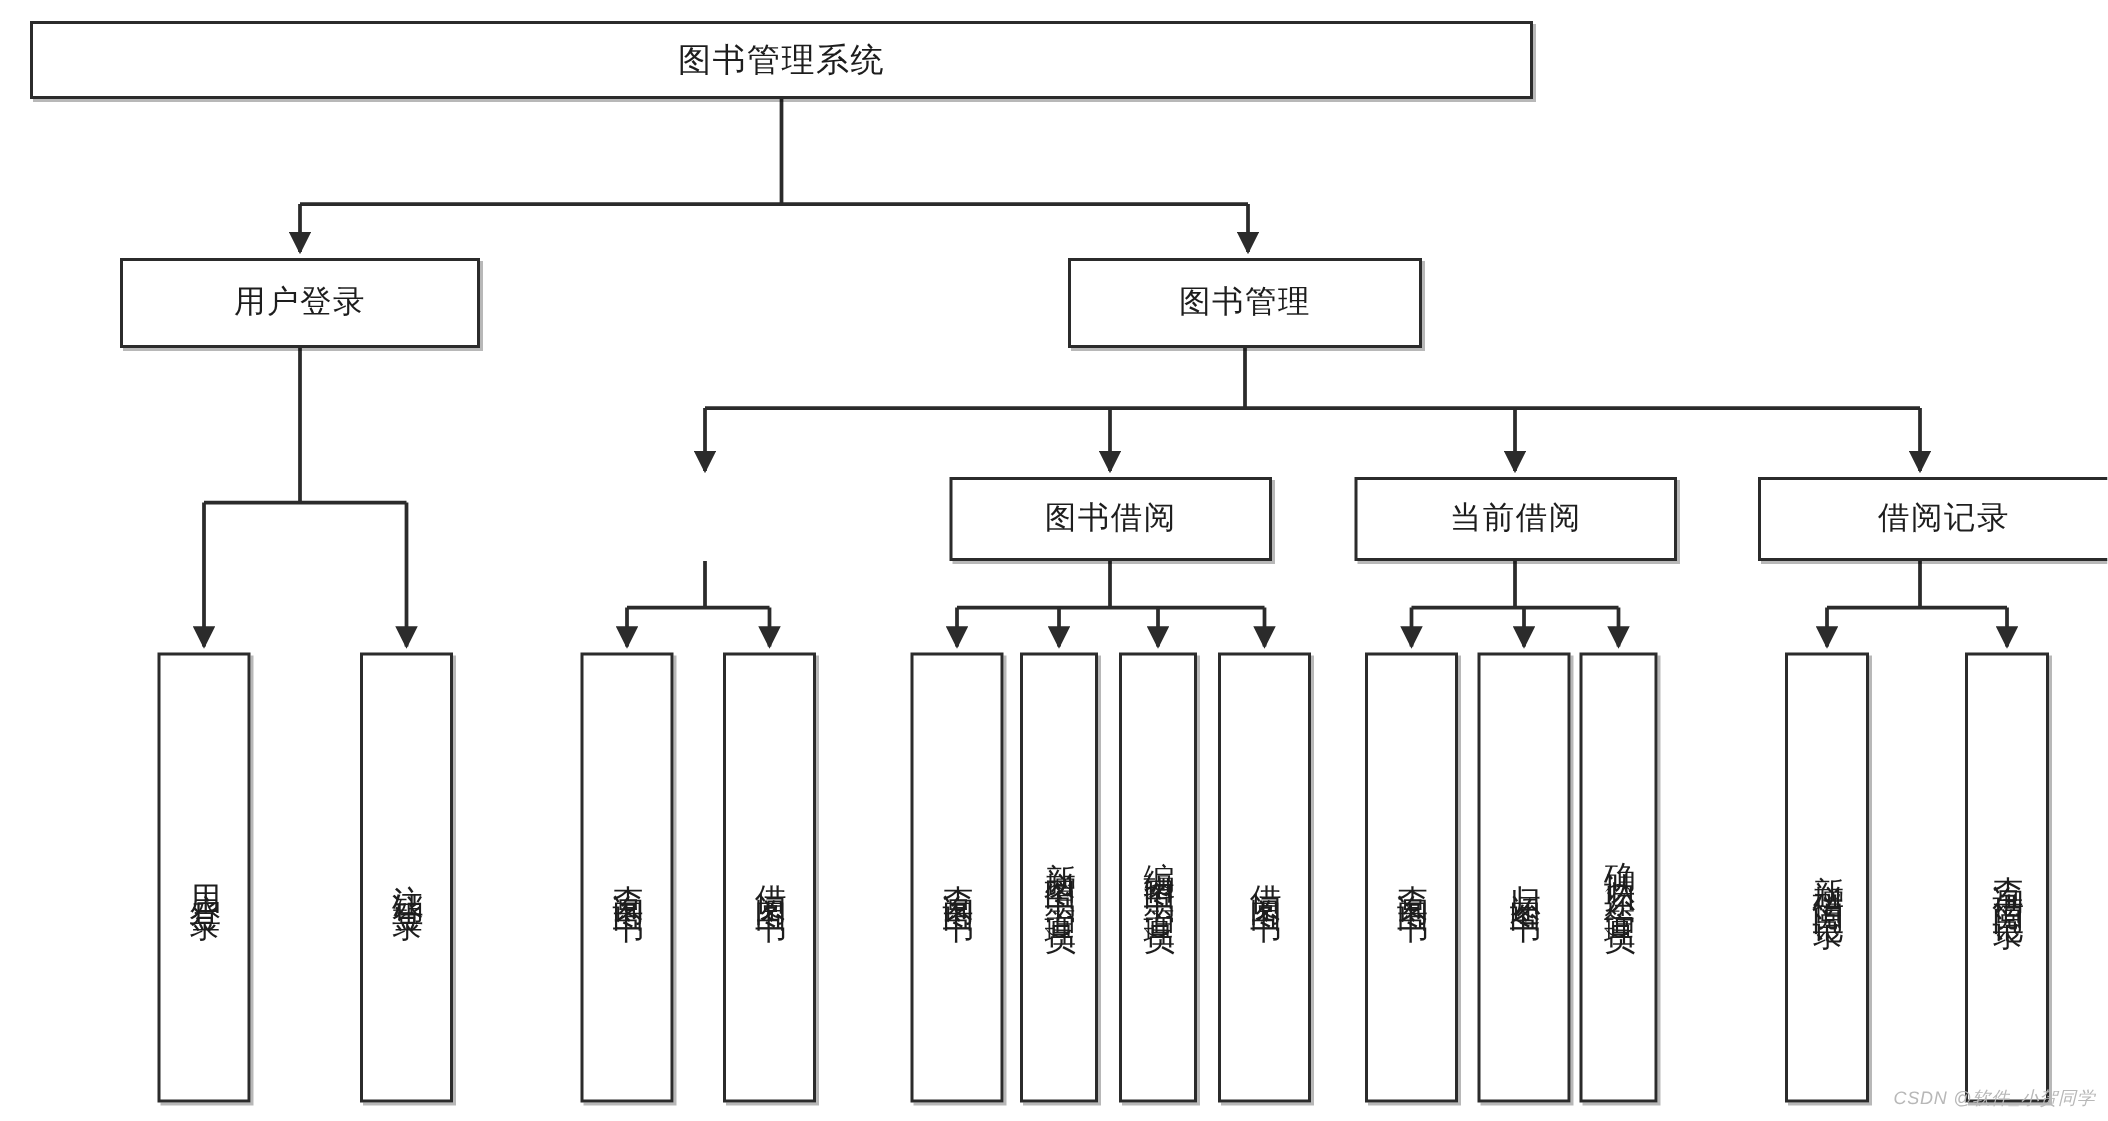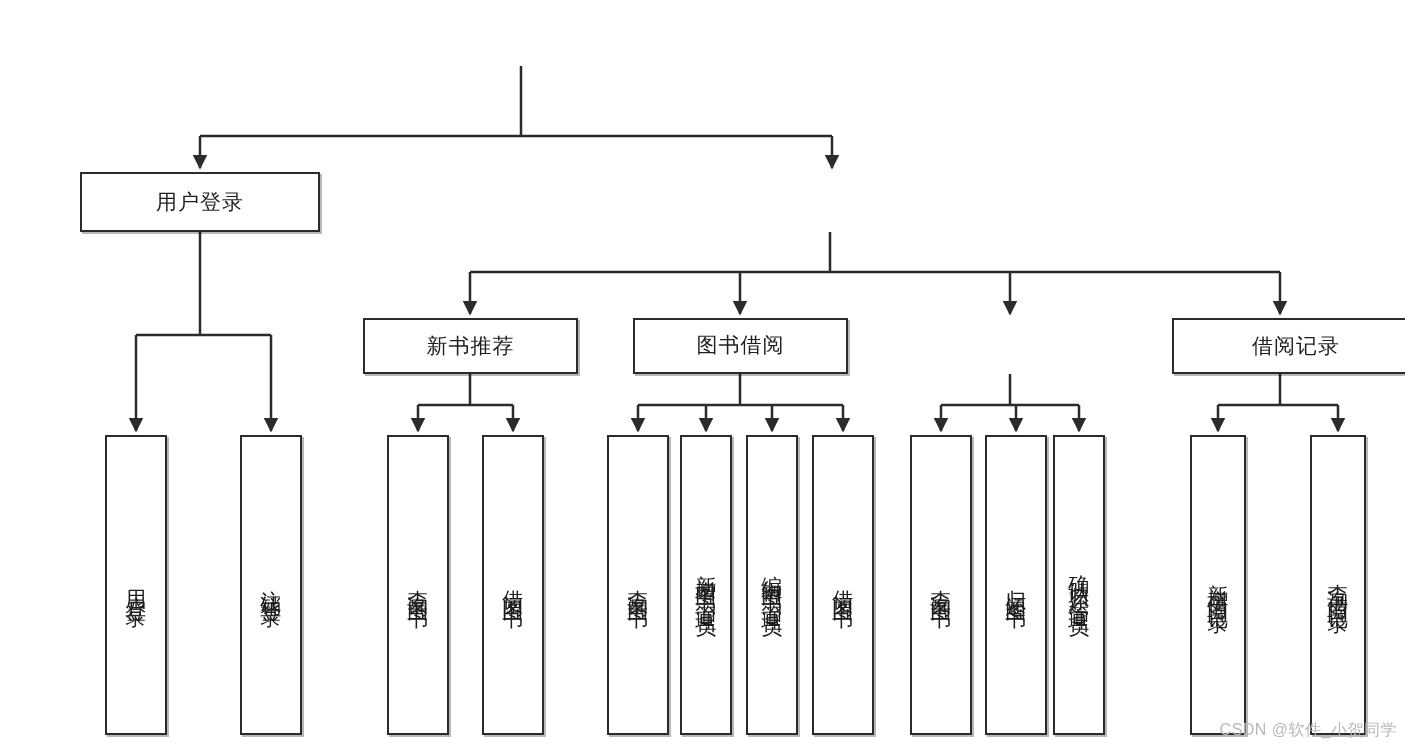--- a/index.html
+++ b/index.html
@@ -48,24 +48,25 @@
     letter-spacing: 6px;
     font-size: 21px;
     white-space: nowrap;
   }
   .node.root .node-label { font-size: 22px; }
   .watermark {
     position: absolute;
     right: 8px;
     bottom: 6px;
     color: #b8b8b8;
-    font-size: 16px;
+    font-size: 12px;
     letter-spacing: 0.5px;
     user-select: none;
     white-space: nowrap;
+    font-style: italic;
   }
 </style>
 </head>
 <body>
 
 <div id="canvas">
 
   <svg class="edges" viewBox="0 0 1405 747" xmlns="http://www.w3.org/2000/svg">
     <defs>
       <marker id="arrow" viewBox="0 0 10 10" refX="9" refY="5" markerWidth="6" markerHeight="6" orient="auto-start-reverse">
@@ -109,30 +110,36 @@
       <path d="M 1016 405 L 1016 431" marker-end="url(#arrow)"></path>
       <path d="M 1079 405 L 1079 431" marker-end="url(#arrow)"></path>
 
       <path d="M 1280 374 L 1280 405"></path>
       <path d="M 1218 405 L 1338 405"></path>
       <path d="M 1218 405 L 1218 431" marker-end="url(#arrow)"></path>
       <path d="M 1338 405 L 1338 431" marker-end="url(#arrow)"></path>
     </g>
   </svg>
 
+  <div class="node root" style="left:20px; top:14px; width:1002px; height:52px;">
+    <span class="node-label">图书管理系统</span>
+  </div>
 
   <div class="node" style="left:80px; top:172px; width:240px; height:60px;">
     <span class="node-label">用户登录</span>
   </div>
+  <div class="node" style="left:712px; top:172px; width:236px; height:60px;">
+    <span class="node-label">图书管理</span>
+  </div>
 
-  <div class="node" style="left:363px; top:318px; width:215px; height:56px;">
-    <span class="node-label">新书推荐</span>
-  </div>
   <div class="node" style="left:633px; top:318px; width:215px; height:56px;font-family:Liberation Serif, serif;">
     <span class="node-label">图书借阅</span>
+  </div>
+  <div class="node" style="left:903px; top:318px; width:215px; height:56px;">
+    <span class="node-label">当前借阅</span>
   </div>
   <div class="node" style="left:1172px; top:318px; width:248px; height:56px;">
     <span class="node-label">借阅记录</span>
   </div>
 
   <div class="node vertical" style="left:105px; top:435px; width:62px; height:300px;">
     <span class="node-label">用户登录</span>
   </div>
   <div class="node vertical" style="left:240px; top:435px; width:62px; height:300px;">
     <span class="node-label">注销登录</span>

